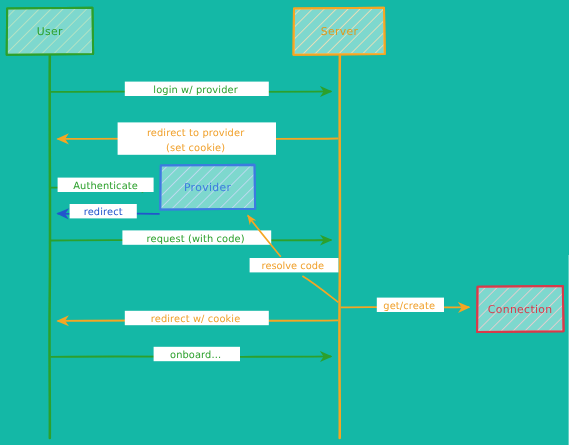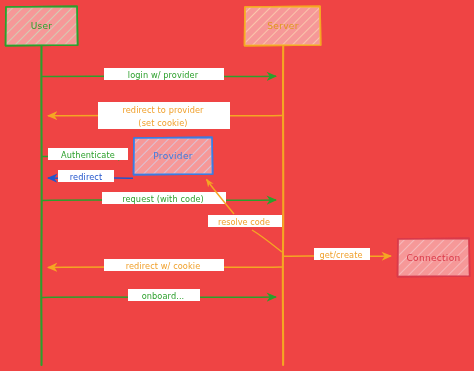--- a/index.html
+++ b/index.html
@@ -7,21 +7,21 @@
     padding: 0;
     background: #ffffff;
   }
   body {
     font-family: "DejaVu Sans", sans-serif;
   }
   #diagram-root {
     position: relative;
     width: 474px;
     height: 371px;
-    background: #ef4444;
+    background: #14b8a6;
     overflow: hidden;
   }
   svg#seq-svg {
     display: block;
     width: 474px;
     height: 371px;
   }
   .msg-label {
     font-family: "DejaVu Sans", sans-serif;
     font-size: 8.2px;

